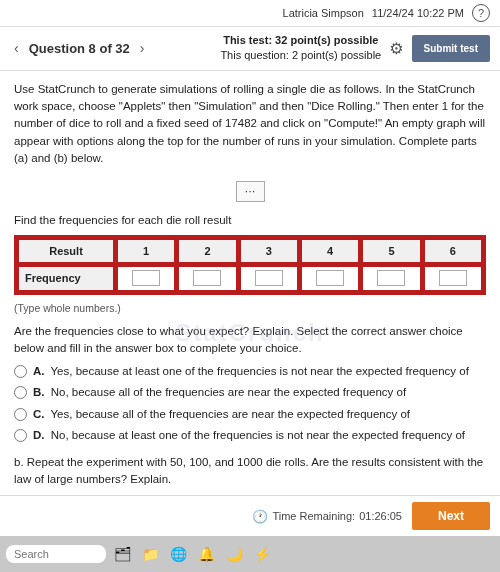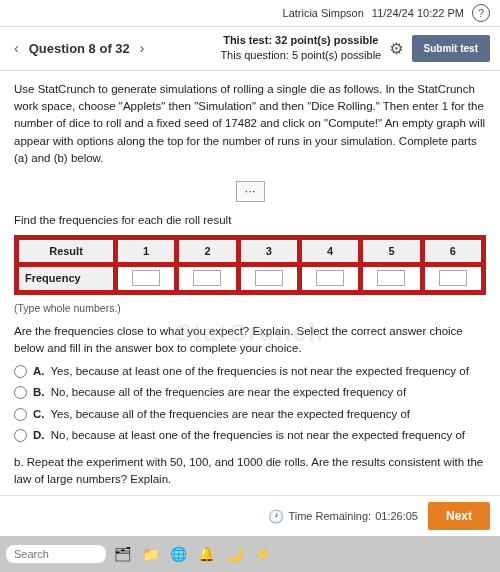--- a/index.html
+++ b/index.html
@@ -220,21 +220,21 @@
       align-items: center;
       gap: 4px;
     }
     .clock-icon {
       font-size: 13px;
     }
     .next-btn {
       background: #e67e22;
       color: #fff;
       border: none;
-      padding: 7px 18px;
+      padding: 7px 26px;
       font-size: 12px;
       font-weight: bold;
       cursor: pointer;
       border-radius: 2px;
     }
 
     
     .taskbar {
       background: #c8c8c8;
       height: 36px;
@@ -291,21 +291,21 @@
 
 <div class="nav-bar">
   <div class="nav-left">
     <button class="nav-arrow">‹</button>
     <span class="nav-question">Question 8 of 32</span>
     <button class="nav-arrow">›</button>
   </div>
   <div class="nav-right">
     <div class="test-info">
       <div class="points-line">This test: 32 point(s) possible</div>
-      <div>This question: 5 point(s) possible</div>
+      <div>This question: 2 point(s) possible</div>
     </div>
     <button class="gear-btn">⚙</button>
     <button class="submit-btn">Submit test</button>
   </div>
 </div>
 
 <div class="main-content">
   <div class="watermark">StatCrunch</div>
 
   <div class="question-text">Use StatCrunch to generate simulations of rolling a single die as follows. In the StatCrunch work space, choose "Applets" then "Simulation" and then "Dice Rolling." Then enter 1 for the number of dice to roll and a fixed seed of 17482 and click on "Compute!" An empty graph will appear with options along the top for the number of runs in your simulation. Complete parts (a) and (b) below.</div>

